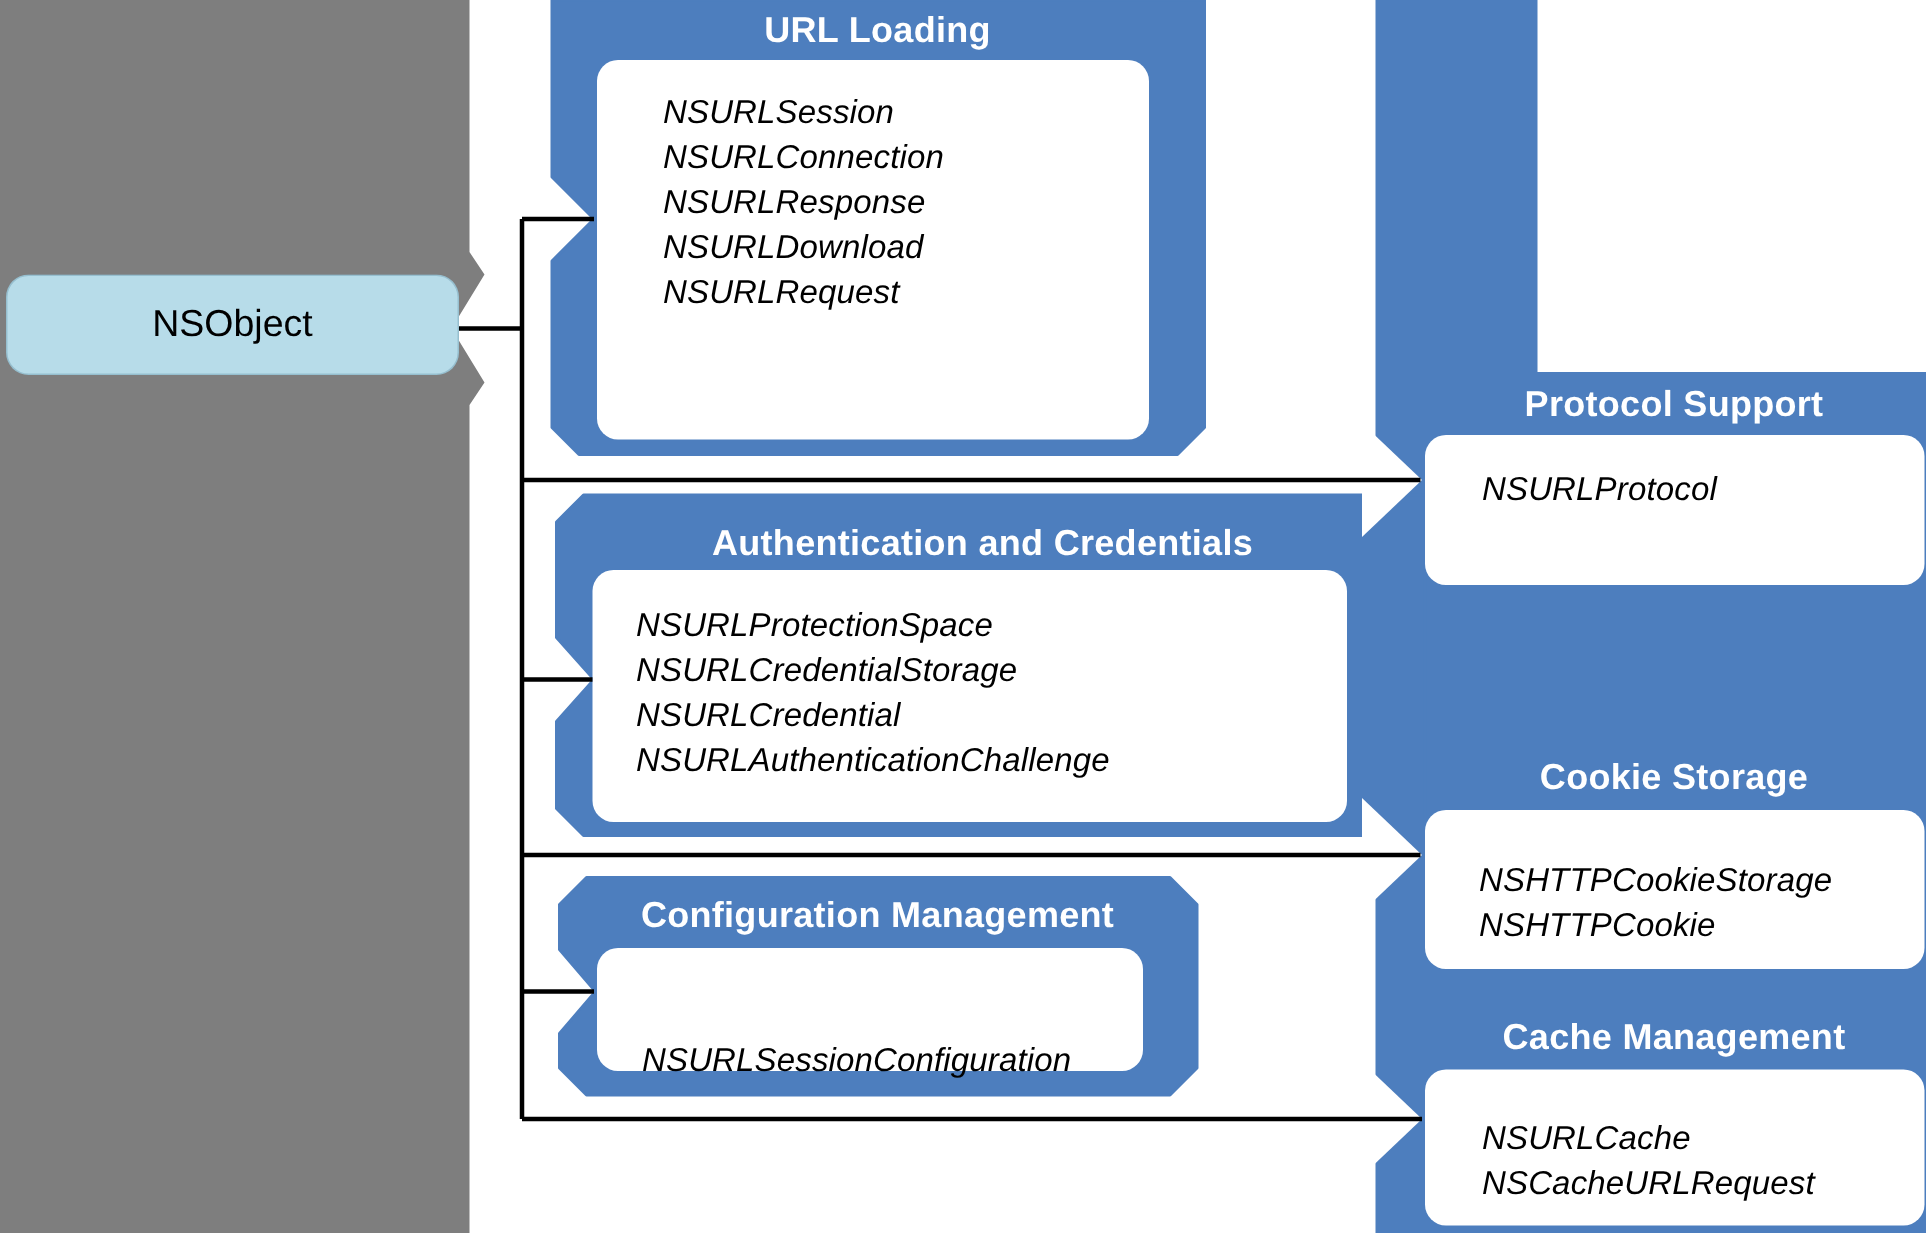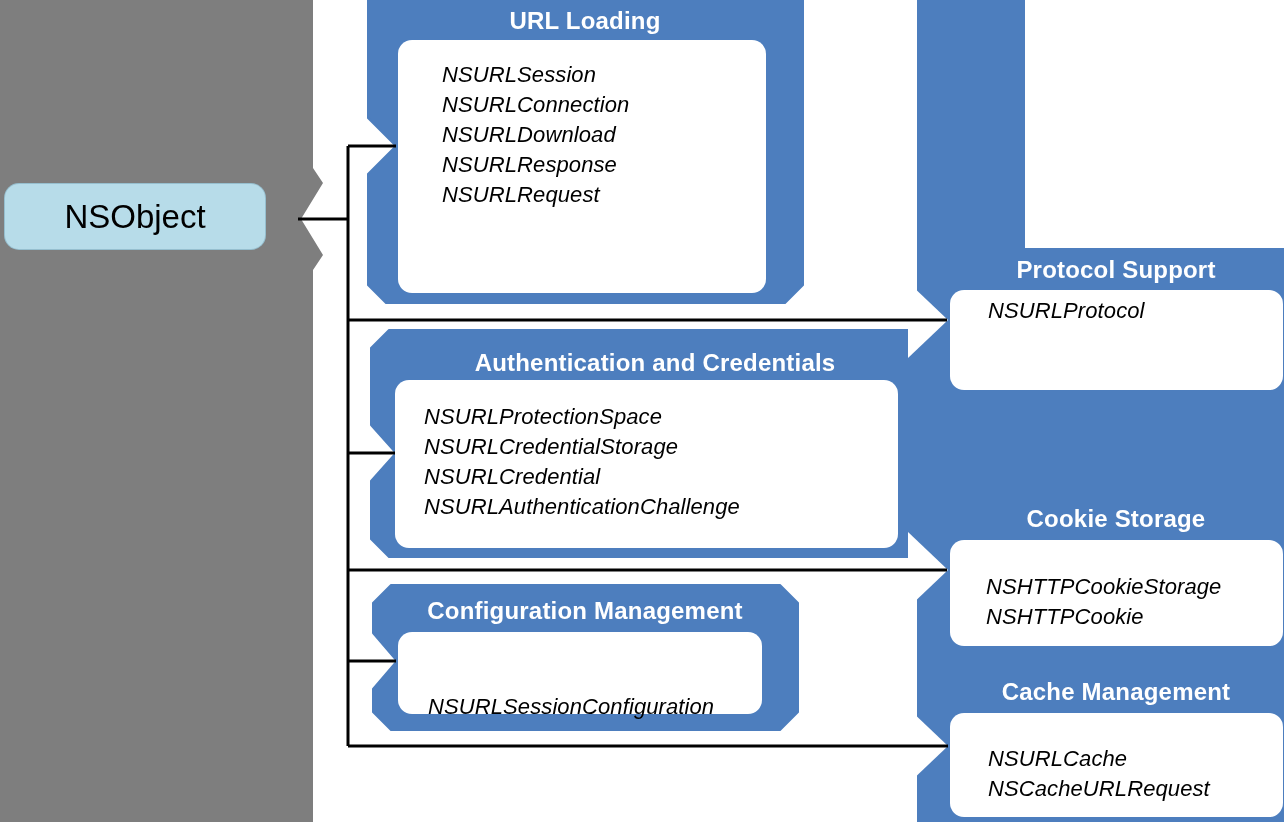--- a/index.html
+++ b/index.html
@@ -23,25 +23,25 @@
     white-space:nowrap;font-size:24px;font-weight:700;color:var(--title);
     line-height:30px;letter-spacing:.2px;
   }
   .clist{position:absolute;}
   .cls{
     font-size:22px;line-height:30px;color:var(--classtext);
     white-space:nowrap;letter-spacing:.1px;font-style:italic;
   }
   .cls.ind{padding-left:10px;}
   .nsobject{
-    position:absolute;left:4px;top:183px;width:262px;height:67px;
+    position:absolute;left:4px;top:183px;width:302px;height:67px;
     background:var(--lightblue);border-radius:15px;
     border:1px solid rgba(110,155,175,.45);box-sizing:border-box;
     display:flex;align-items:center;justify-content:center;
-    font-size:33px;color:var(--classtext);
+    font-size:25px;color:var(--classtext);
   }
 </style>
 </head>
 <body>
 
 <div id="canvas">
 
   <svg id="shapes" viewBox="0 0 1284 822">
 
     <polygon points="0,0 313,0 313,168 323,183 301,219 323,255 313,270 313,822 0,822" fill="var(--gray)"></polygon>
@@ -73,37 +73,37 @@
   <div class="gtitle" style="left:585px;top:6px">URL Loading</div>
   <div class="gtitle" style="left:655px;top:348px">Authentication and Credentials</div>
   <div class="gtitle" style="left:585px;top:596px">Configuration Management</div>
   <div class="gtitle" style="left:1116px;top:504px">Cookie Storage</div>
   <div class="gtitle" style="left:1116px;top:255px">Protocol Support</div>
   <div class="gtitle" style="left:1116px;top:677px">Cache Management</div>
 
   <div class="clist" style="left:442px;top:60px">
     <div class="cls">NSURLSession</div>
     <div class="cls">NSURLConnection</div>
+    <div class="cls">NSURLResponse</div>
     <div class="cls">NSURLDownload</div>
-    <div class="cls">NSURLResponse</div>
     <div class="cls">NSURLRequest</div>
   </div>
 
   <div class="clist" style="left:424px;top:402px">
     <div class="cls">NSURLProtectionSpace</div>
     <div class="cls">NSURLCredentialStorage</div>
     <div class="cls">NSURLCredential</div>
     <div class="cls">NSURLAuthenticationChallenge</div>
   </div>
 
   <div class="clist" style="left:428px;top:692px">
     <div class="cls">NSURLSessionConfiguration</div>
   </div>
 
-  <div class="clist" style="left:988px;top:296px">
+  <div class="clist" style="left:988px;top:311px">
     <div class="cls">NSURLProtocol</div>
   </div>
 
   <div class="clist" style="left:986px;top:572px">
     <div class="cls">NSHTTPCookieStorage</div>
     <div class="cls">NSHTTPCookie</div>
   </div>
 
   <div class="clist" style="left:988px;top:744px">
     <div class="cls">NSURLCache</div>

